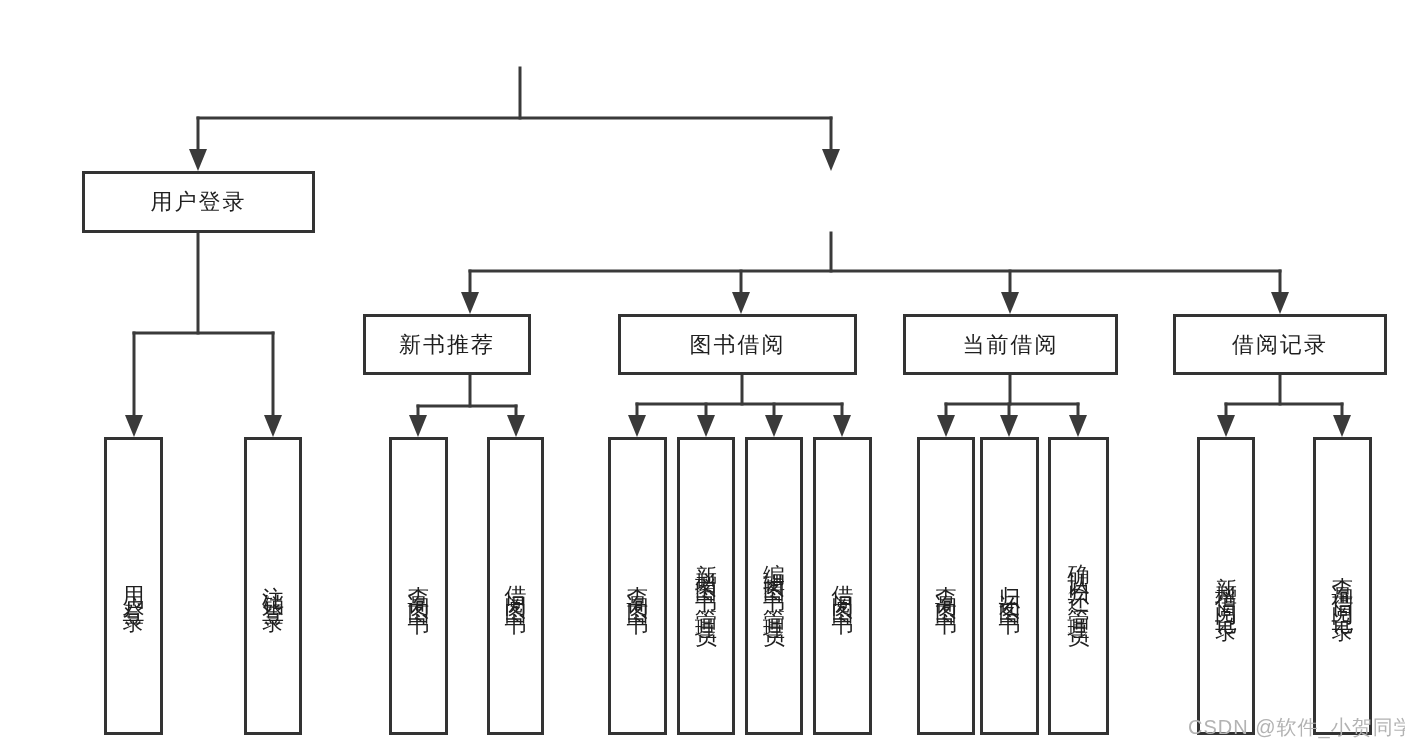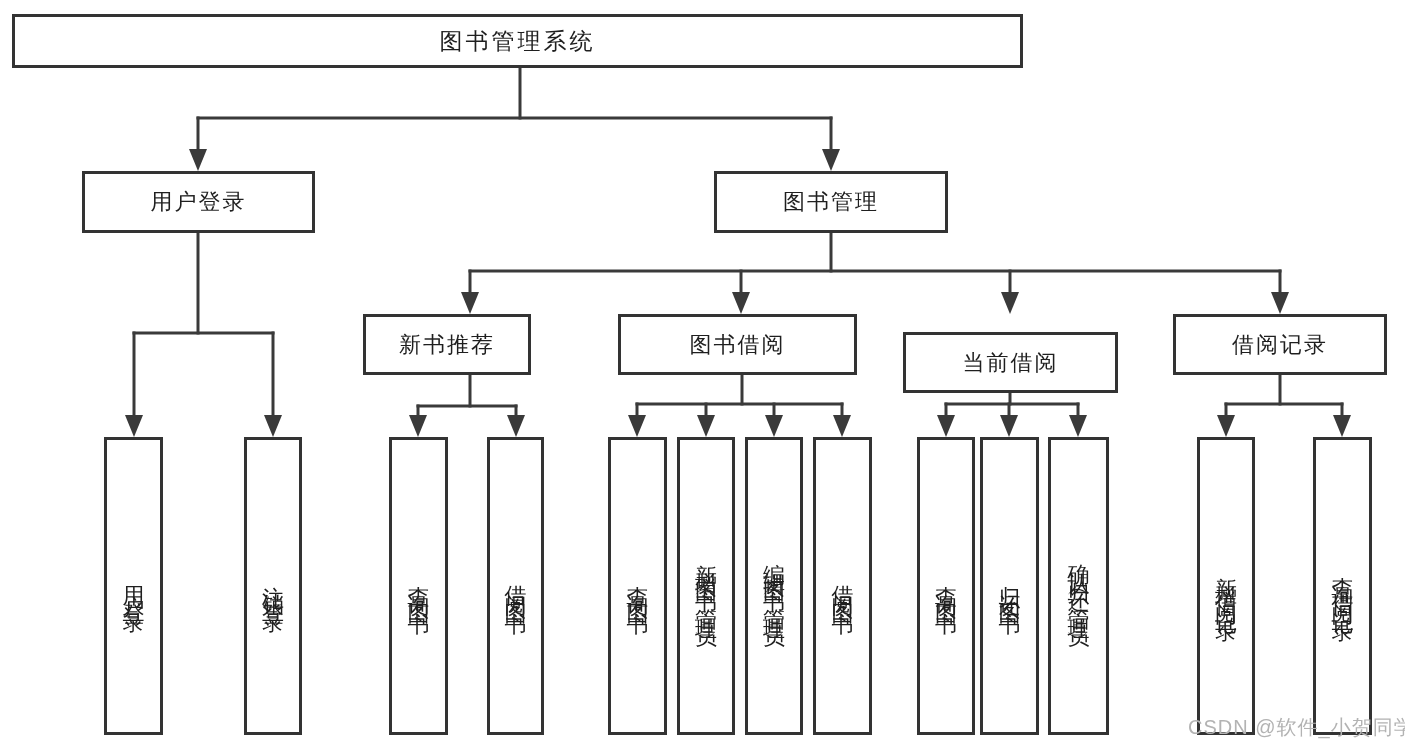--- a/index.html
+++ b/index.html
@@ -94,28 +94,26 @@
     <path class="arrowhead" d="M1069,415 L1087,415 L1078,437 Z"></path>
 
     <path class="l" d="M1280,375 V404"></path>
     <path class="l" d="M1226,404 H1342"></path>
     <path class="l" d="M1226,404 V418"></path>
     <path class="l" d="M1342,404 V418"></path>
     <path class="arrowhead" d="M1217,415 L1235,415 L1226,437 Z"></path>
     <path class="arrowhead" d="M1333,415 L1351,415 L1342,437 Z"></path>
   </svg>
 
-  <div class="node h root" style="left:12px;top:14px;width:1011px;height:54px">图书管理系统</div>
 
   <div class="node h" style="left:82px;top:171px;width:233px;height:62px">用户登录</div>
-  <div class="node h" style="left:714px;top:171px;width:234px;height:62px">图书管理</div>
 
   <div class="node h" style="left:363px;top:314px;width:168px;height:61px">新书推荐</div>
   <div class="node h" style="left:618px;top:314px;width:239px;height:61px">图书借阅</div>
-  <div class="node h" style="left:903px;top:332px;width:215px;height:61px">当前借阅</div>
+  <div class="node h" style="left:903px;top:314px;width:215px;height:61px">当前借阅</div>
   <div class="node h" style="left:1173px;top:314px;width:214px;height:61px">借阅记录</div>
 
   <div class="node" style="left:104px;top:437px;width:59px;height:298px">
     <span class="vtext">用户登录</span>
   </div>
   <div class="node" style="left:244px;top:437px;width:58px;height:298px">
     <span class="vtext">注销登录</span>
   </div>
 
   <div class="node" style="left:389px;top:437px;width:59px;height:298px">

